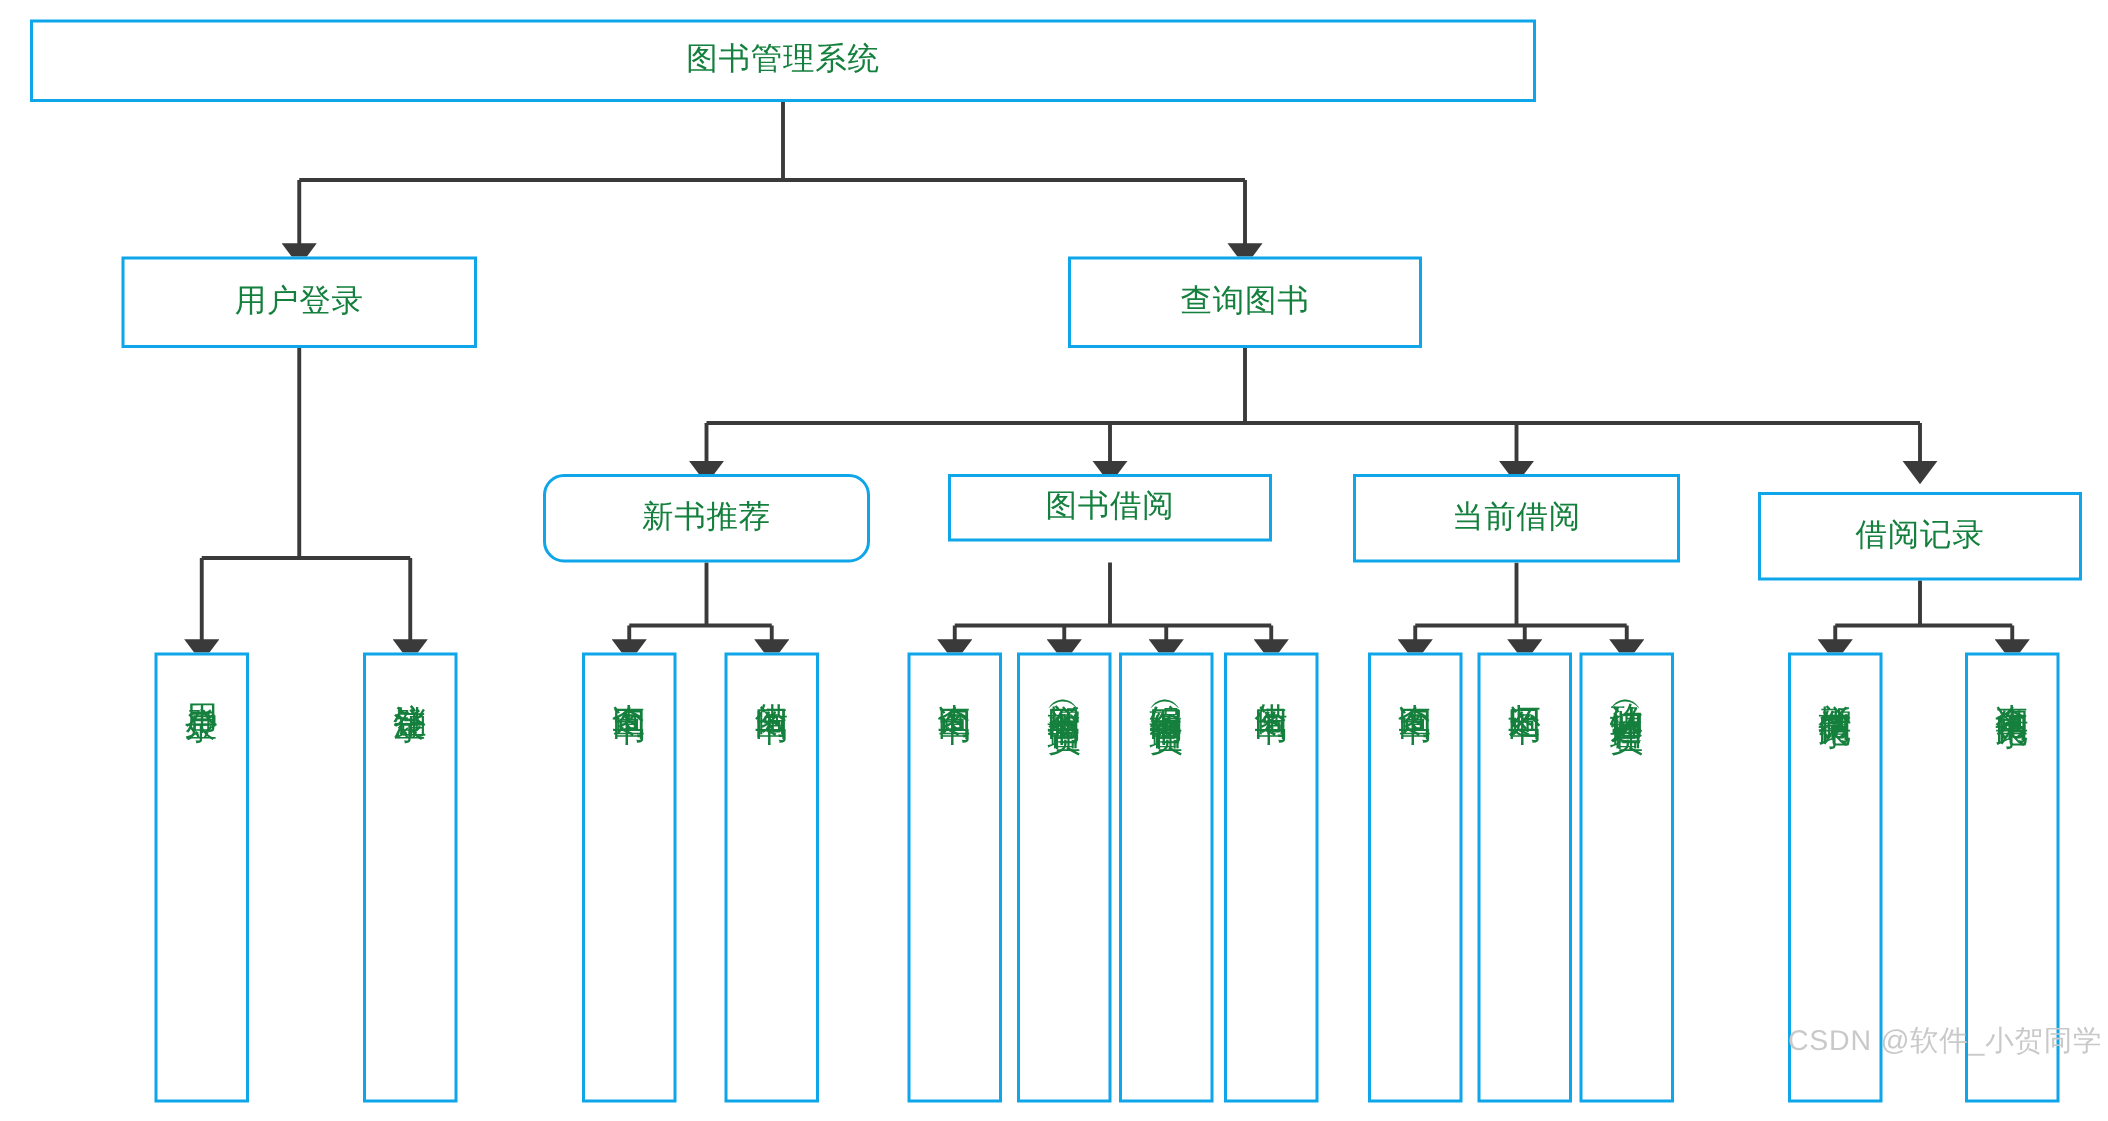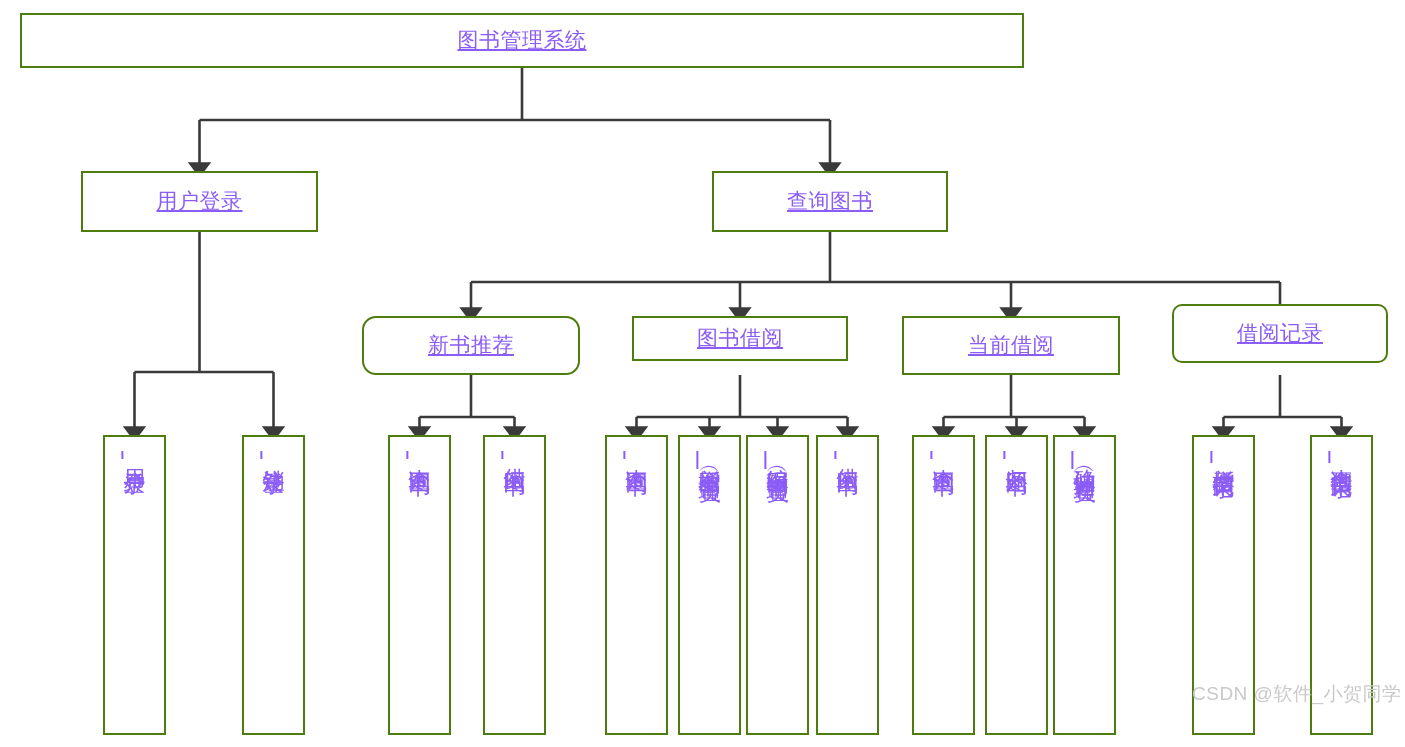--- a/index.html
+++ b/index.html
@@ -23,27 +23,26 @@
     left: 0;
     top: 0;
     width: 1405px;
     height: 747px;
     pointer-events: none;
   }
   .node {
     position: absolute;
     box-sizing: border-box;
     background: #ffffff;
-    border: 2px solid #4d7c0f;
+    border: 2px solid #0ea5e9;
     display: flex;
     align-items: center;
     justify-content: center;
-    color: #8b5cf6;
+    color: #15803d;
     z-index: 2;
-    text-decoration: underline;
   }
   .node .label {
     display: block;
     text-align: center;
     line-height: 1.18;
     white-space: nowrap;
   }
   
   .node.horiz .label {
     font-size: 21px;
@@ -132,21 +131,21 @@
       </div>
       <div class="node horiz" style="left: 362px; top: 316px; width: 218px; height: 59px; border-radius: 14px;">
         <span class="label">新书推荐</span>
       </div>
       <div class="node horiz" style="left: 632px; top: 316px; width: 216px; height: 45px;">
         <span class="label">图书借阅</span>
       </div>
       <div class="node horiz" style="left: 902px; top: 316px; width: 218px; height: 59px; justify-content: center;">
         <span class="label">当前借阅</span>
       </div>
-      <div class="node horiz" style="left: 1172px; top: 304px; width: 216px; height: 59px; border-radius: 10px;">
+      <div class="node horiz" style="left: 1172px; top: 328px; width: 216px; height: 59px;">
         <span class="label">借阅记录</span>
       </div>
       <div class="node vert" style="left: 103px; top: 435px; width: 63px; height: 300px;">
         <span class="label">用户登录</span>
       </div>
       <div class="node vert" style="left: 242px; top: 435px; width: 63px; height: 300px;">
         <span class="label">注销登录</span>
       </div>
       <div class="node vert" style="left: 388px; top: 435px; width: 63px; height: 300px;">
         <span class="label">查询图书</span>

